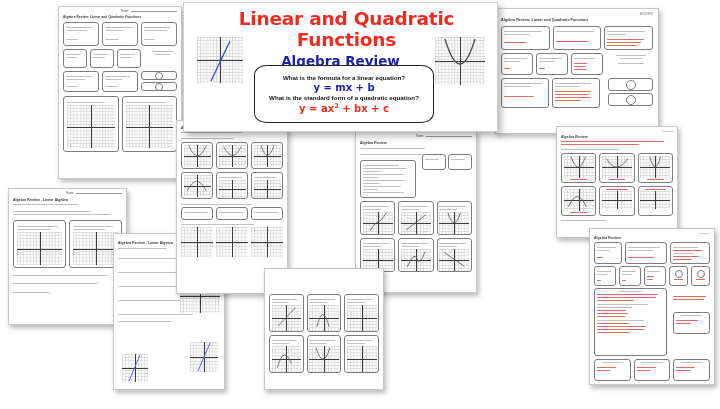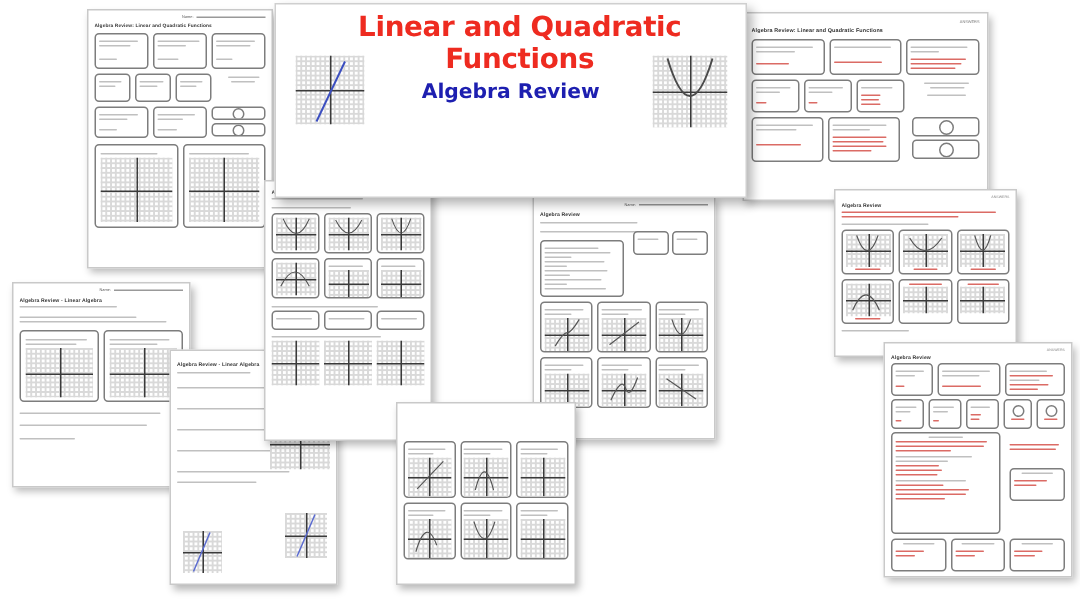--- a/index.html
+++ b/index.html
@@ -769,16 +769,24 @@
 
     <div class="graph g-right">
       <div class="grid"></div>
         <div class="ax-x"></div>
         <div class="ax-y"></div>
       <svg viewBox="0 0 50 48">
         <path d="M10 2 Q25 52 40 2" fill="none" stroke="#4a4a4a" stroke-width="1.3"></path>
       </svg>
     </div>
 
+    <div class="cloud">
+      <div class="q">What is the formula for a linear equation?</div>
+      <div class="eq">y = mx + b</div>
+      <div class="q">What is the standard form of a quadratic equation?</div>
+      <div class="eq red">
+        <span>y = ax</span><sup>2</sup><span> + bx + c</span>
+      </div>
+    </div>
   </div>
 
 
 </div>
 
 </body></html>

